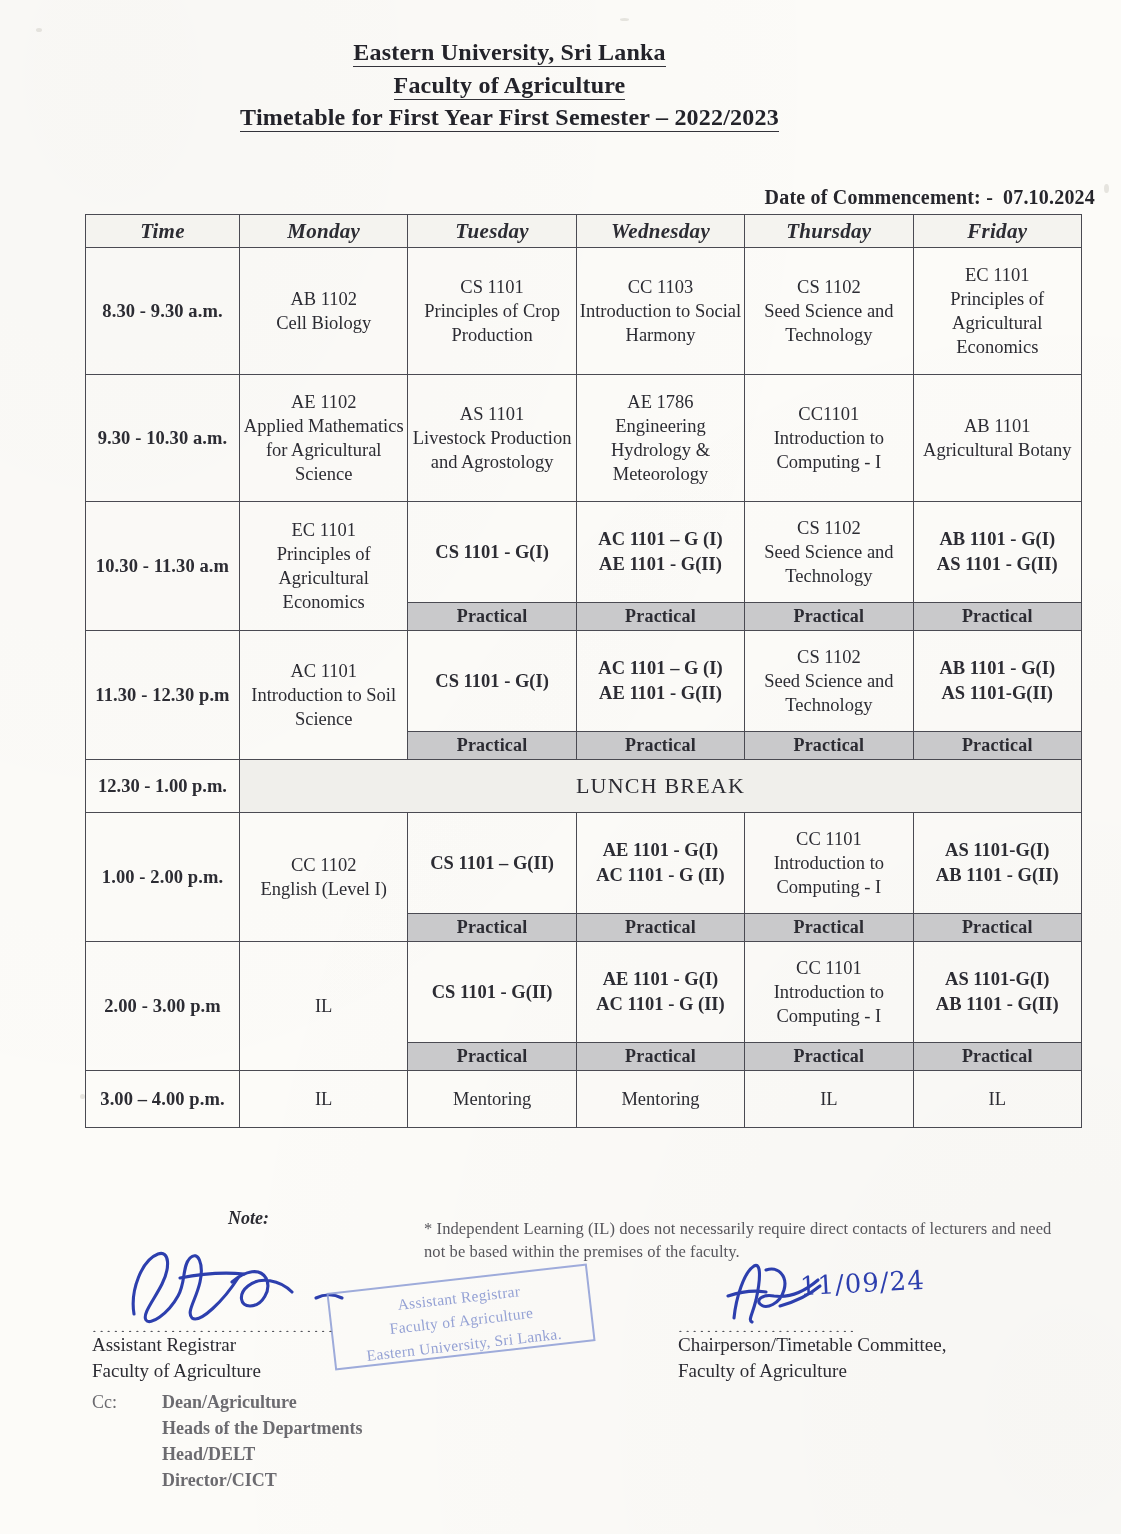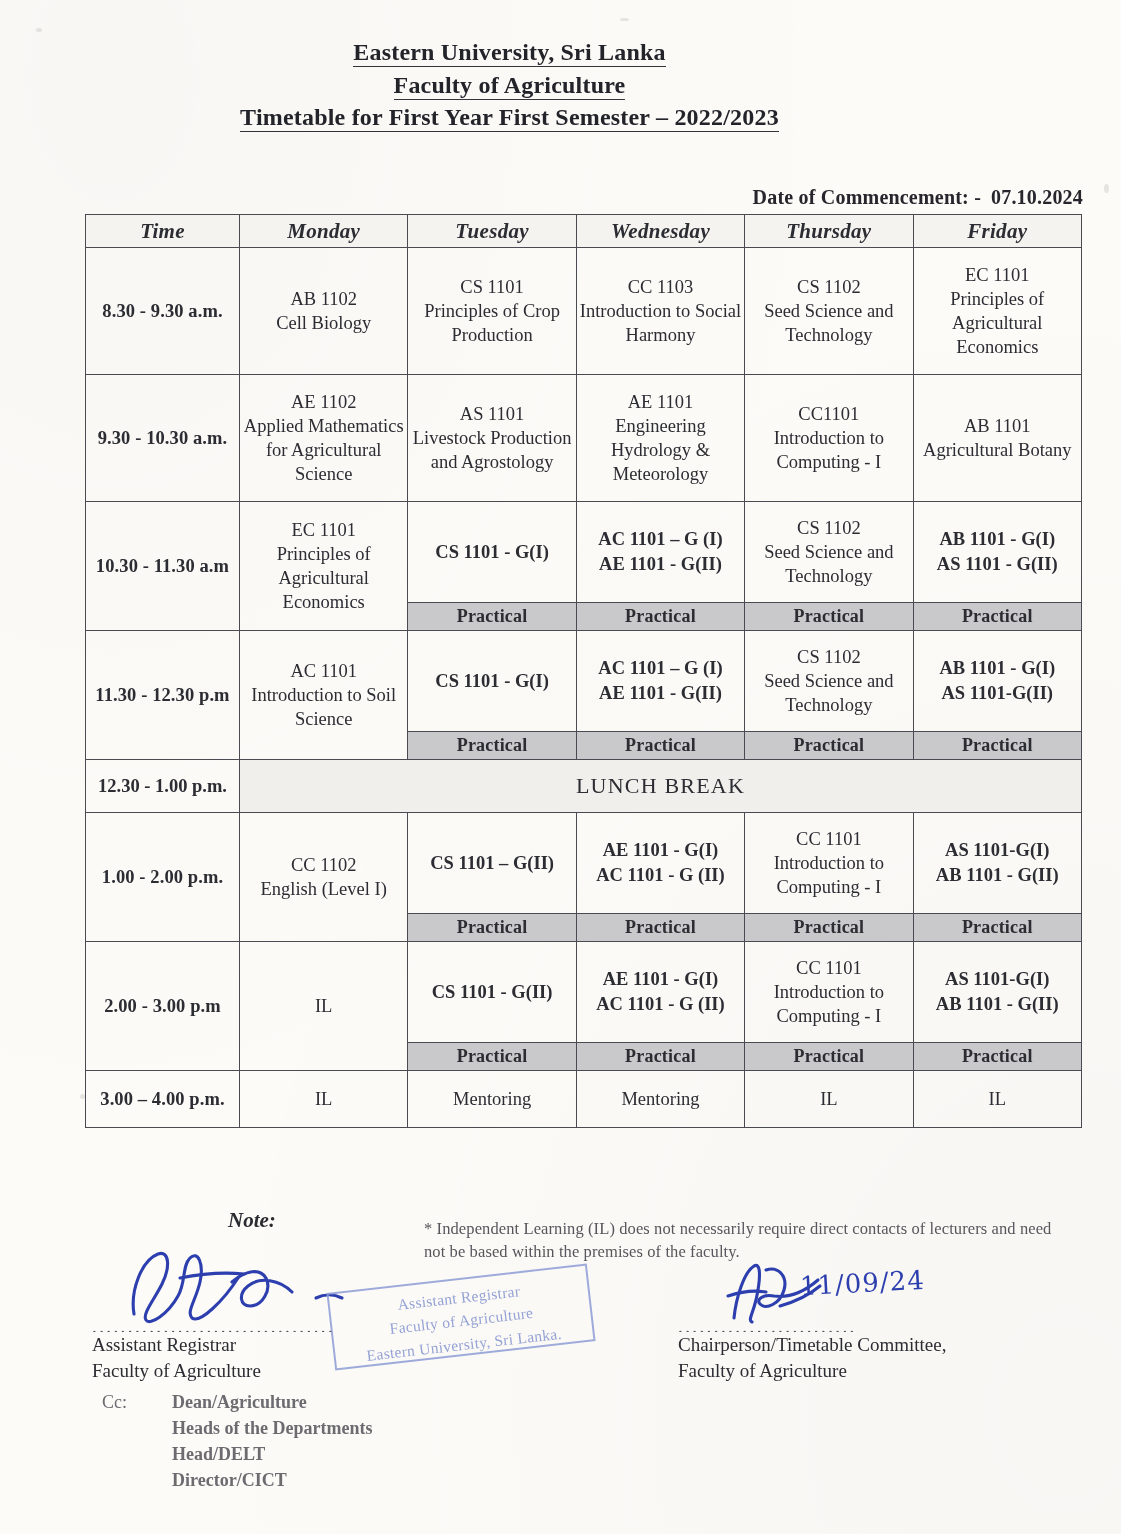--- a/index.html
+++ b/index.html
@@ -47,21 +47,21 @@
     color: #23232a;
   }
   .doc-head .line span {
     border-bottom: 1.6px solid #33333a;
     padding-bottom: 1px;
   }
 
   .commence {
     position: absolute;
     top: 186px;
-    left: 0;
+    left: 12px;
     width: 1083px;
     text-align: right;
     font-size: 20px;
     font-weight: 600;
     color: #26262c;
     letter-spacing: .2px;
   }
   .commence .date { font-weight: 600; margin-left: 10px;}
 
   
@@ -144,21 +144,21 @@
 
   .row-tall td { height: 126px; }
   .row-mid  td { height: 100px; }
   .row-last td { height: 56px; }
 
   
   .note-label {
     position: absolute;
     left: 228px;
     top: 1208px;
-    font-size: 21px;
+    font-size: 18px;
     font-style: italic;
     font-weight: 600;
     color: #2b2b32;
   }
   .note-text {
     position: absolute;
     left: 424px;
     top: 1218px;
     width: 640px;
     font-size: 16.5px;
@@ -211,21 +211,21 @@
     text-align: center;
     padding-top: 6px;
     box-sizing: border-box;
     opacity: .85;
     letter-spacing: .3px;
   }
   .stamp div { white-space: nowrap; }
 
   .cc {
     position: absolute;
-    left: 102px;
+    left: 92px;
     top: 1389px;
     font-size: 18px;
     color: #6c6b70;
     line-height: 1.45;
   }
   .cc-label { position: absolute; left: 0; top: 0; }
   .cc-list { margin-left: 70px; font-weight: bold; }
   .cc-list div { white-space: nowrap; }
 </style>
 </head>
@@ -296,21 +296,21 @@
             <td class="time">9.30 - 10.30 a.m.</td>
             <td class="subject" rowspan="1">
               <span class="code">AE 1102</span>
               <span class="name">Applied Mathematics for Agricultural Science</span>
             </td>
             <td class="subject" rowspan="1">
               <span class="code">AS 1101</span>
               <span class="name">Livestock Production and Agrostology</span>
             </td>
             <td class="subject" rowspan="1">
-              <span class="code">AE 1101</span>
+              <span class="code">AE 1786</span>
               <span class="name">Engineering Hydrology &amp; Meteorology</span>
             </td>
             <td class="subject" rowspan="1">
               <span class="code">CC1101</span>
               <span class="name">Introduction to Computing - I</span>
             </td>
             <td class="subject" rowspan="1">
               <span class="code">AB 1101</span>
               <span class="name">Agricultural Botany</span>
             </td>

